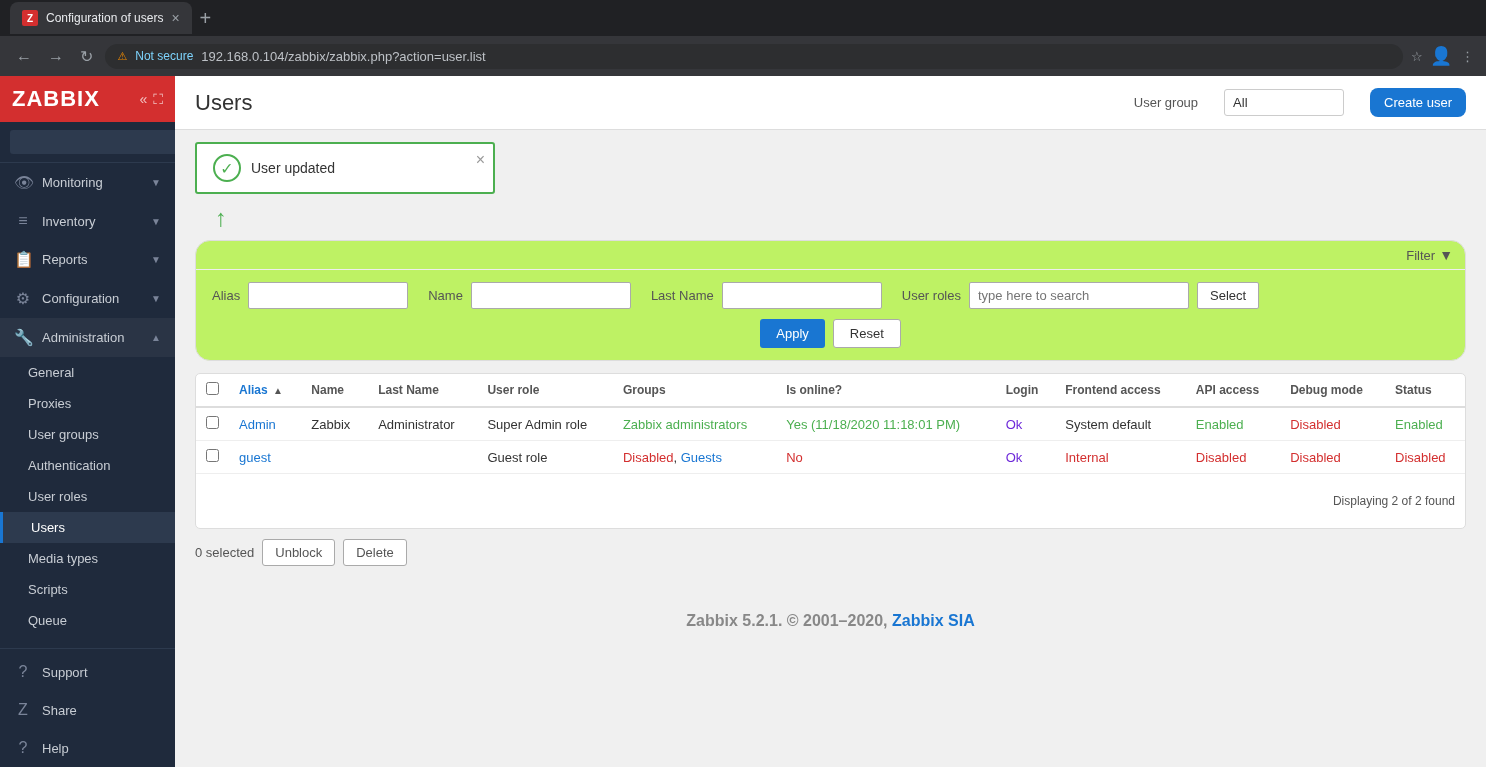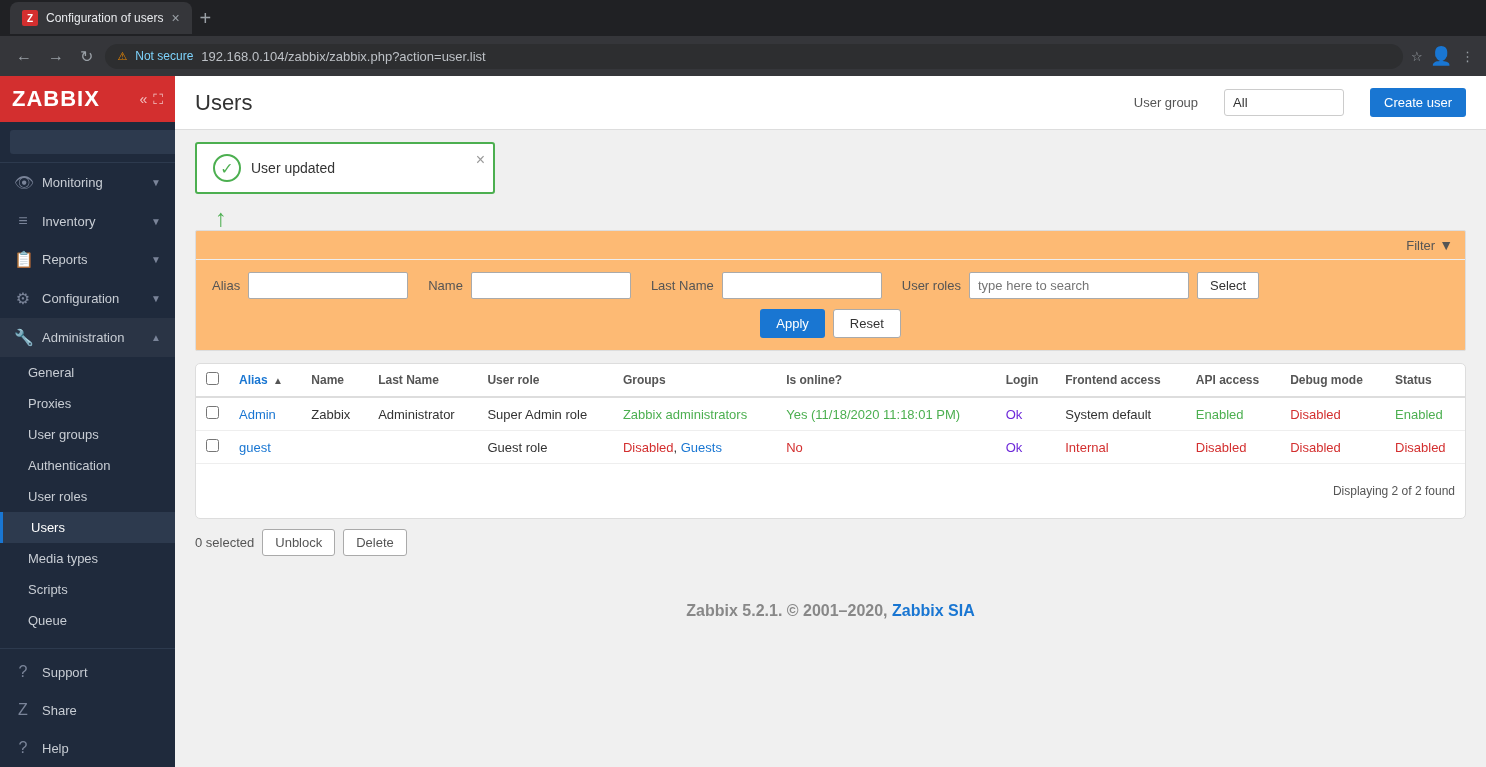--- a/index.html
+++ b/index.html
@@ -36,33 +36,33 @@
     .nav-sub-item { display: flex; align-items: center; padding: 8px 14px 8px 28px; cursor: pointer; color: #c8cdd4; font-size: 13px; }
     .nav-sub-item.active { background: #2d3a4e; border-left: 3px solid #1976d2; color: white; }
 
     
     .main { flex: 1; overflow-y: auto; background: #f0f0f0; }
     .main-header { background: white; padding: 12px 20px; display: flex; align-items: center; justify-content: space-between; border-bottom: 1px solid #ddd; }
     .page-title { font-size: 22px; font-weight: 300; color: #333; }
     .header-right { display: flex; align-items: center; gap: 26px; }
     .user-group-label { font-size: 13px; color: #555; }
     .user-group-select { padding: 5px 24px 5px 8px; border: 1px solid #ccc; border-radius: 3px; font-size: 13px; background: white; color: #333; appearance: none; min-width: 120px; cursor: pointer; }
-    .create-user-btn { background: #1976d2; color: white; border: none; padding: 7px 14px; border-radius: 3px; font-size: 13px; cursor: pointer; white-space: nowrap; }
+    .create-user-btn { background: #1976d2; color: white; border: none; padding: 7px 14px; border-radius: 8px; font-size: 13px; cursor: pointer; white-space: nowrap; }
 
     
     .notification { background: white; border: 2px solid #4caf50; border-radius: 3px; padding: 10px 16px; margin: 12px 20px; display: flex; align-items: center; gap: 10px; position: relative; max-width: 300px; }
     .notification-icon { width: 28px; height: 28px; border-radius: 50%; border: 2px solid #4caf50; display: flex; align-items: center; justify-content: center; color: #4caf50; font-size: 16px; flex-shrink: 0; }
     .notification-text { color: #333; font-size: 14px; }
     .notification-close { position: absolute; right: 8px; top: 8px; color: #999; cursor: pointer; font-size: 16px; line-height: 1; }
 
     
     .arrow-up { color: #4caf50; font-size: 24px; margin-left: 40px; line-height: 1; }
 
     
-    .filter-section { background: #fdba74; margin: 0 20px; border: 1px solid #ddd; border-radius: 2px; }
+    .filter-section { background: #bef264; margin: 10px 20px; border: 1px solid #ddd; border-radius: 15px; }
     .filter-header { display: flex; align-items: center; justify-content: flex-end; padding: 6px 12px; border-bottom: 1px solid #eee; }
     .filter-label { font-size: 13px; color: #555; margin-right: 4px; }
     .filter-icon { color: #555; font-size: 14px; }
     .filter-body { padding: 12px 16px; }
     .filter-row { display: flex; align-items: center; gap: 20px; flex-wrap: wrap; }
     .filter-field { display: flex; align-items: center; gap: 8px; }
     .filter-field-label { font-size: 13px; color: #555; white-space: nowrap; }
     .filter-input { padding: 5px 8px; border: 1px solid #aaa; border-radius: 2px; font-size: 13px; width: 160px; outline: none; }
     .filter-search-input { padding: 5px 8px; border: 1px solid #aaa; border-radius: 2px; font-size: 13px; width: 220px; color: #999; outline: none; }
     .filter-select-btn { padding: 5px 12px; border: 1px solid #aaa; background: white; border-radius: 2px; font-size: 13px; cursor: pointer; color: #333; }

